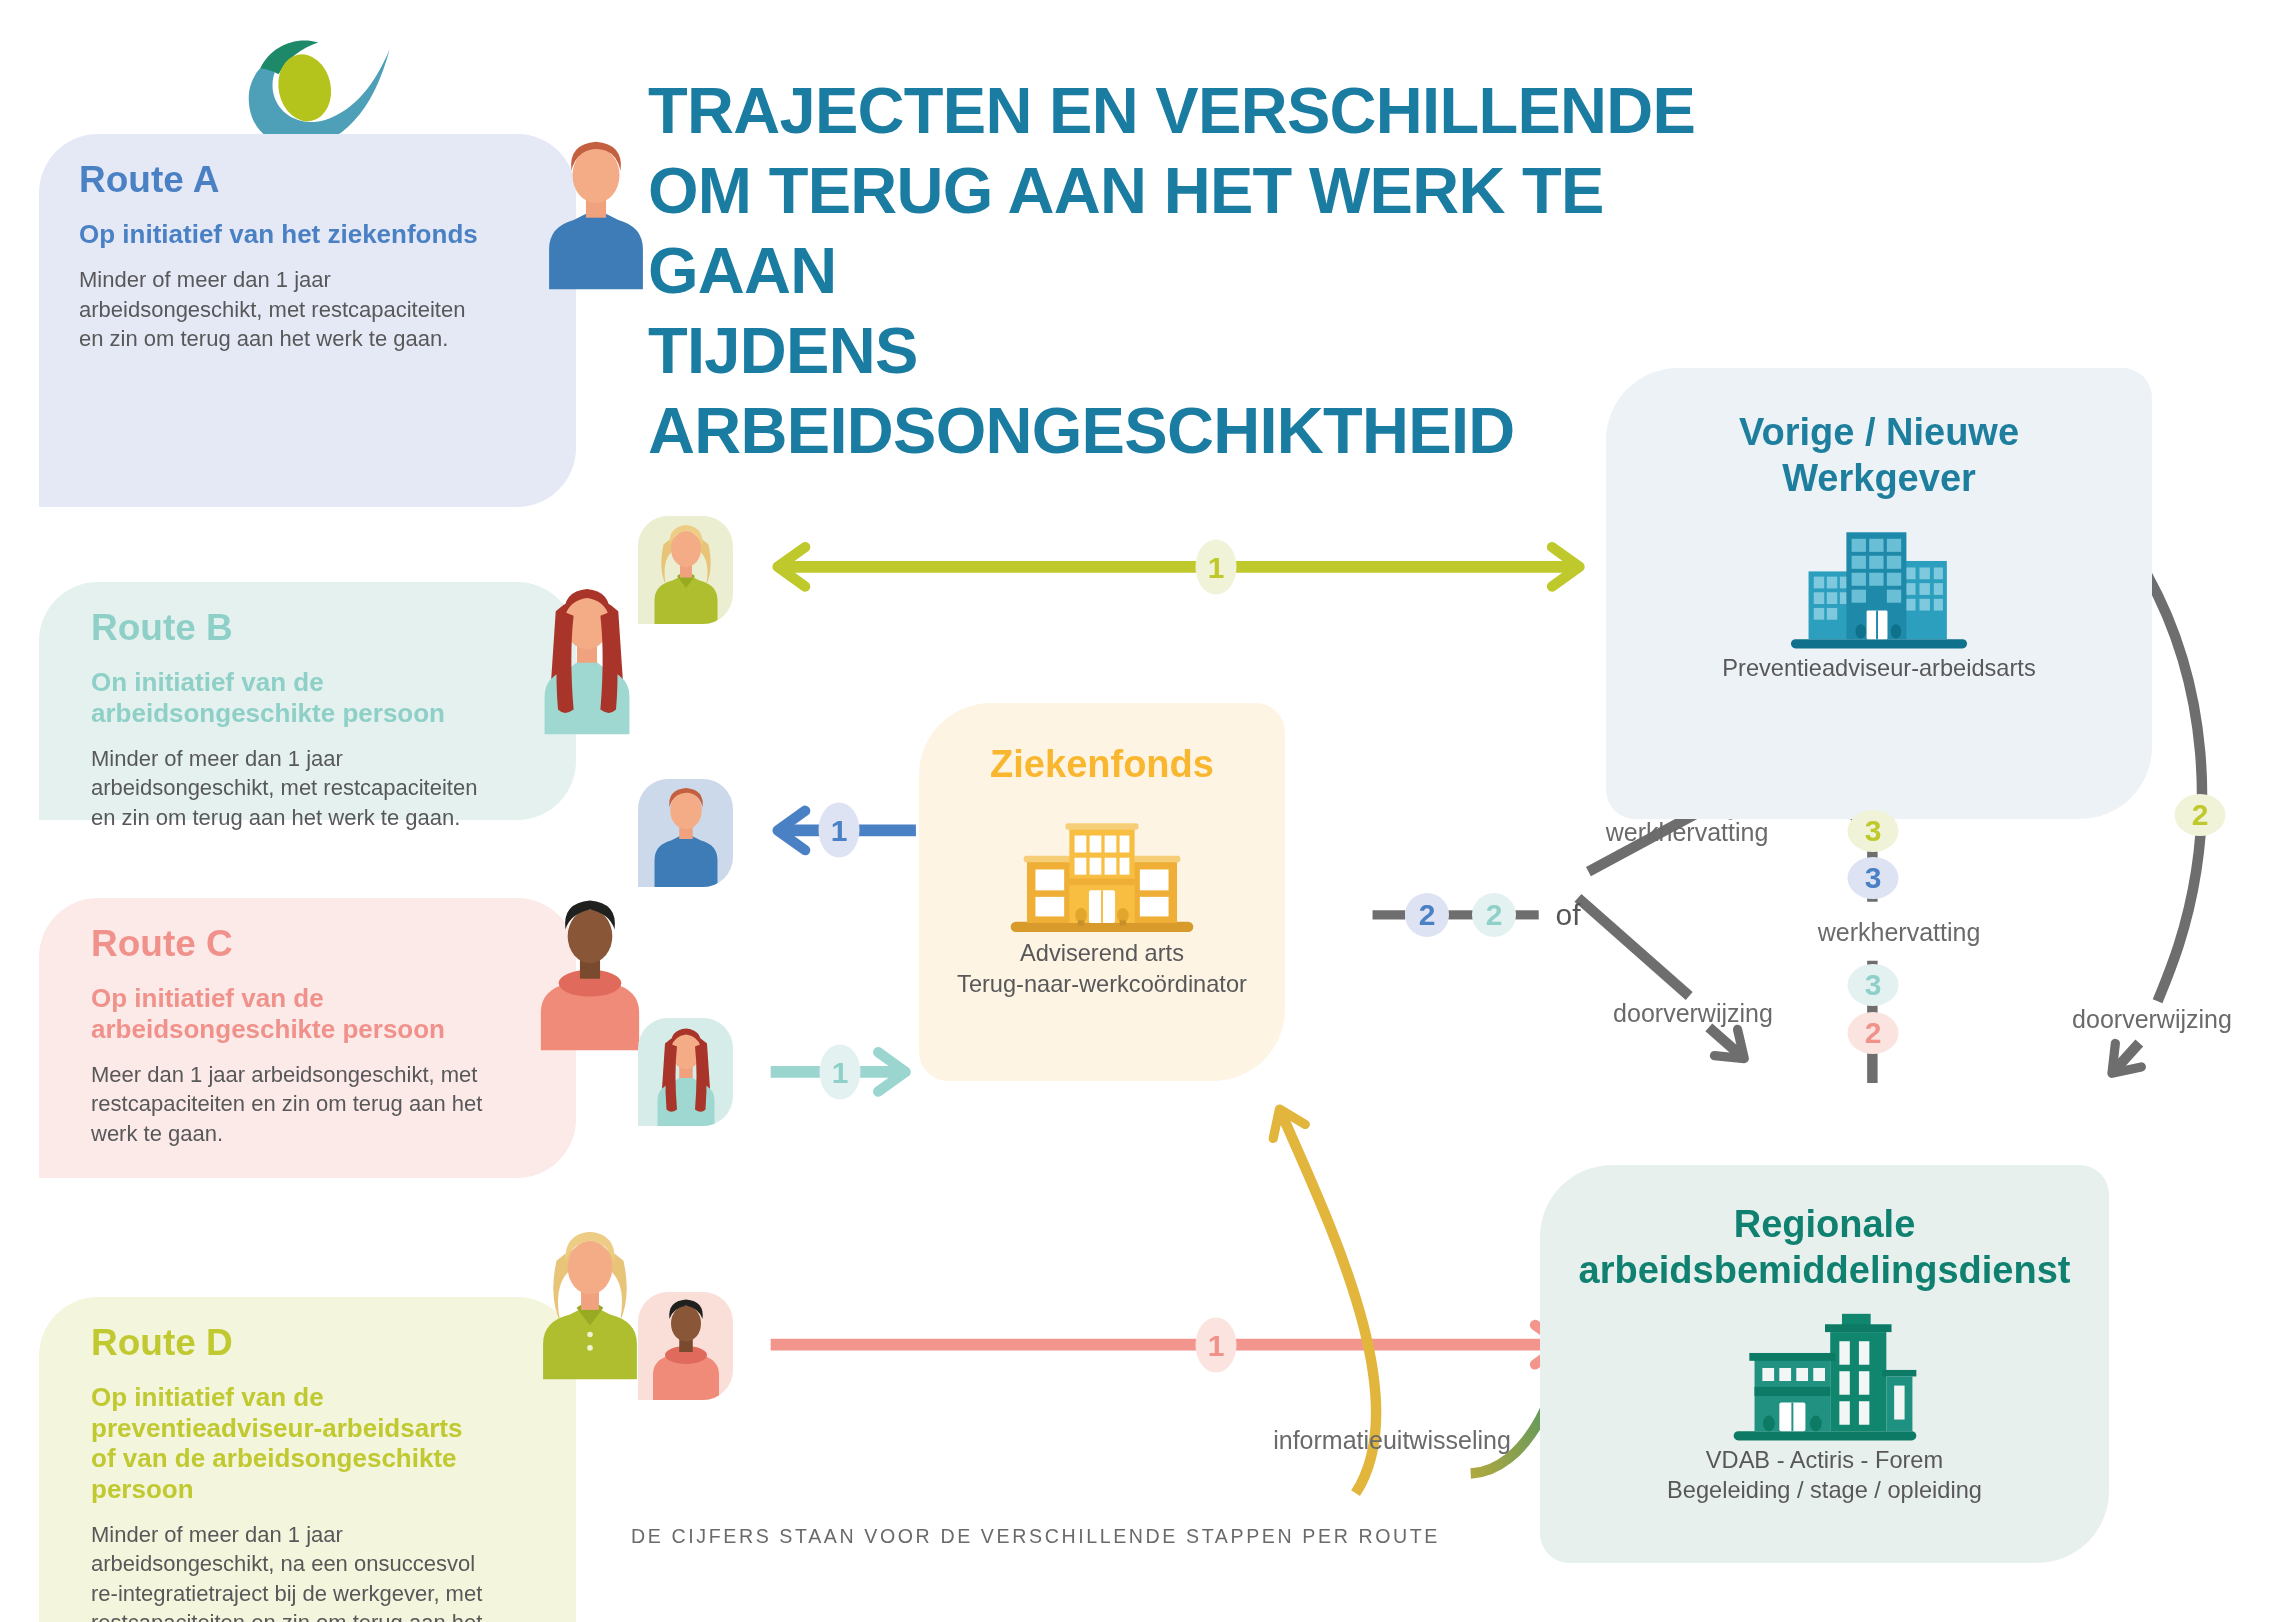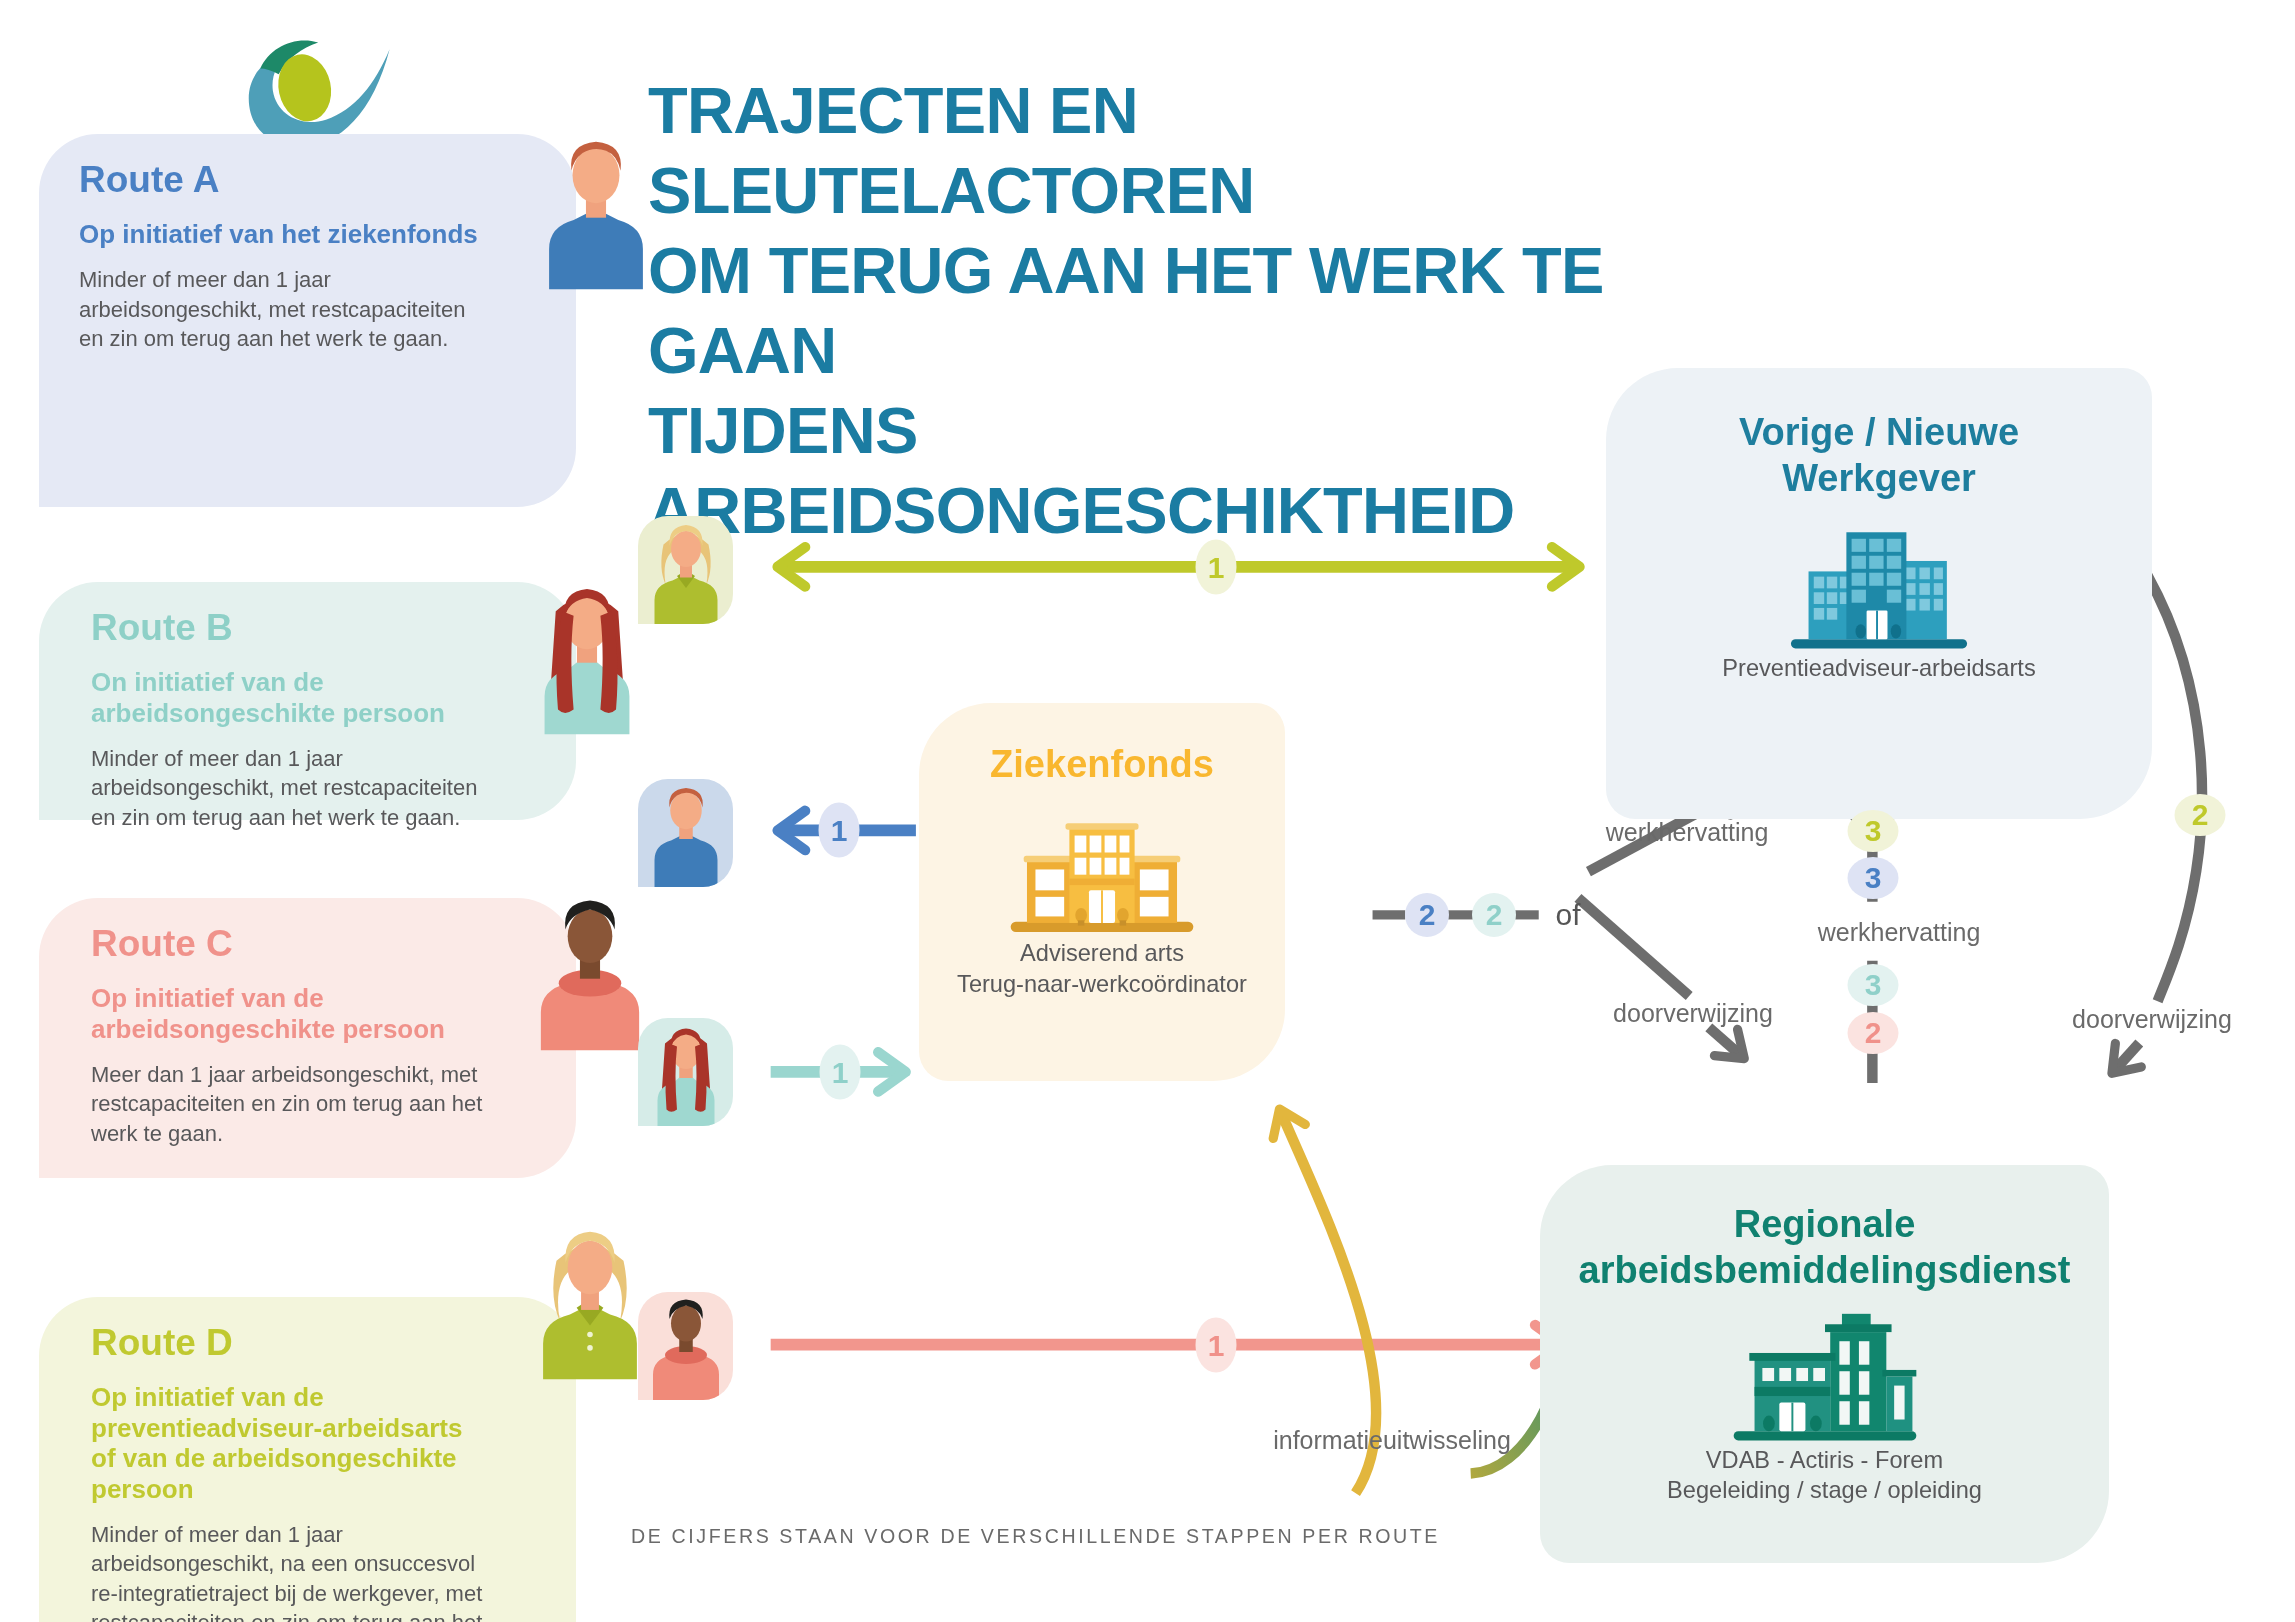--- a/index.html
+++ b/index.html
@@ -129,21 +129,21 @@
   <div class="abs logo-wrap">
     <svg width="196" height="164" viewBox="0 0 200 170">
       <path d="M168,22 C150,92 110,130 62,122 C36,117 22,97 22,73 C22,48 40,30 64,26
                C51,37 45,50 47,65 C51,90 76,103 102,95 C132,85 153,58 168,22 Z" fill="#4E9FB8"></path>
       <path d="M34,42 C44,19 71,8 94,15 C77,21 62,31 53,48 C46,44 39,42 34,42 Z" fill="#1D8968"></path>
       <ellipse cx="80" cy="62" rx="27" ry="35" fill="#B5C41D" transform="rotate(-12 80 62)"></ellipse>
     </svg>
     <div class="logo-wordmark">RIZIV</div>
   </div>
 
-  <div class="abs main-title">TRAJECTEN EN SLEUTELACTOREN
+  <div class="abs main-title">TRAJECTEN EN VERSCHILLENDE
 OM TERUG AAN HET WERK TE GAAN
 TIJDENS ARBEIDSONGESCHIKTHEID</div>
 
   <div class="abs route-box rA">
     <div class="route-title">Route A</div>
     <div class="route-sub">Op initiatief van het ziekenfonds</div>
     <div class="route-body">Minder of meer dan 1 jaar
 arbeidsongeschikt, met restcapaciteiten
 en zin om terug aan het werk te gaan.</div>
   </div>

